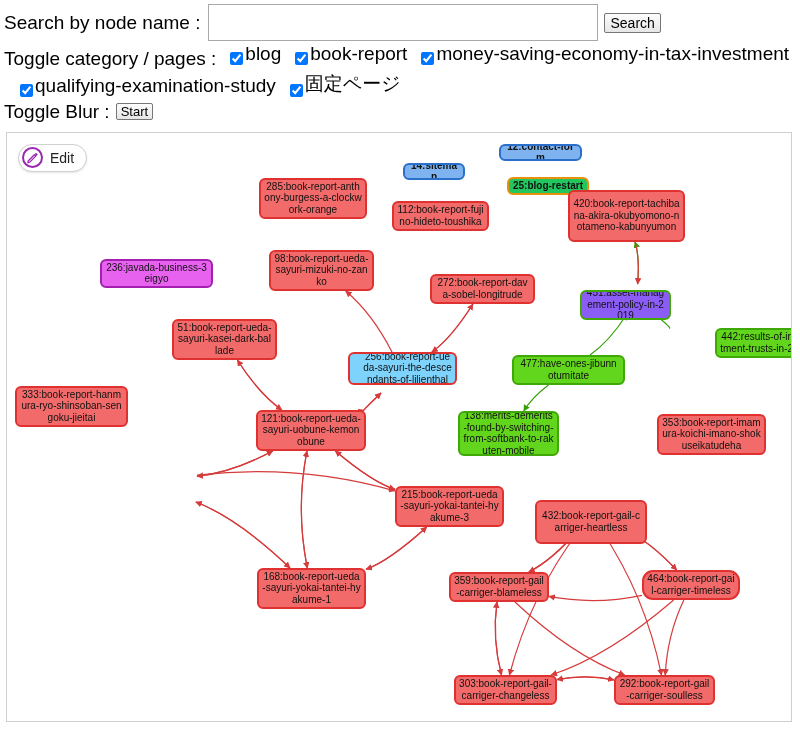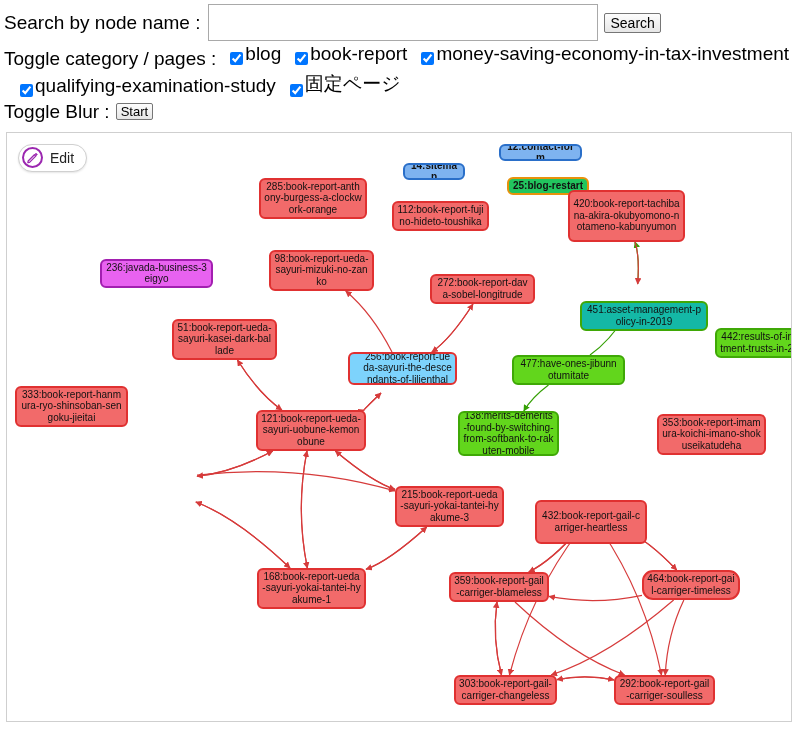--- a/index.html
+++ b/index.html
@@ -278,21 +278,21 @@
     </div>
     <div class="node" style="left: 262px; top: 117px; width: 105px; height: 41px; background: rgb(242, 106, 106); border-color: rgb(224, 49, 49);">
       <span>98:book-report-ueda-sayuri-mizuki-no-zanko</span>
     </div>
     <div class="node" style="left: 93px; top: 126px; width: 113px; height: 29px; background: rgb(232, 98, 240); border-color: rgb(162, 31, 176);">
       <span>236:javada-business-3eigyo</span>
     </div>
     <div class="node" style="left: 423px; top: 141px; width: 105px; height: 30px; background: rgb(242, 106, 106); border-color: rgb(224, 49, 49);">
       <span>272:book-report-dava-sobel-longitrude</span>
     </div>
-    <div class="node" style="left: 573px; top: 168px; width: 128px; height: 30px; background: #14b8a6; border-color: rgb(63, 168, 6);">
+    <div class="node" style="left: 573px; top: 157px; width: 91px; height: 30px; background: #8b5cf6; border-color: rgb(63, 168, 6);">
       <span>451:asset-management-policy-in-2019</span>
     </div>
     <div class="node" style="left: 165px; top: 186px; width: 105px; height: 41px; background: rgb(242, 106, 106); border-color: rgb(224, 49, 49);">
       <span>51:book-report-ueda-sayuri-kasei-dark-ballade</span>
     </div>
     <div class="node" style="left: 661px; top: 195px; width: 100px; height: 30px; background: rgb(98, 214, 28); border-color: rgb(63, 168, 6); margin-left: 47px;">
       <span>442:results-of-investment-trusts-in-2018</span>
     </div>
     <div class="node" style="left: 341px; top: 219px; width: 109px; height: 33px; background: #7dd3fc; border-color: rgb(224, 49, 49); padding-left: 13px;">
       <span>256:book-report-ueda-sayuri-the-descendants-of-lilienthal</span>

